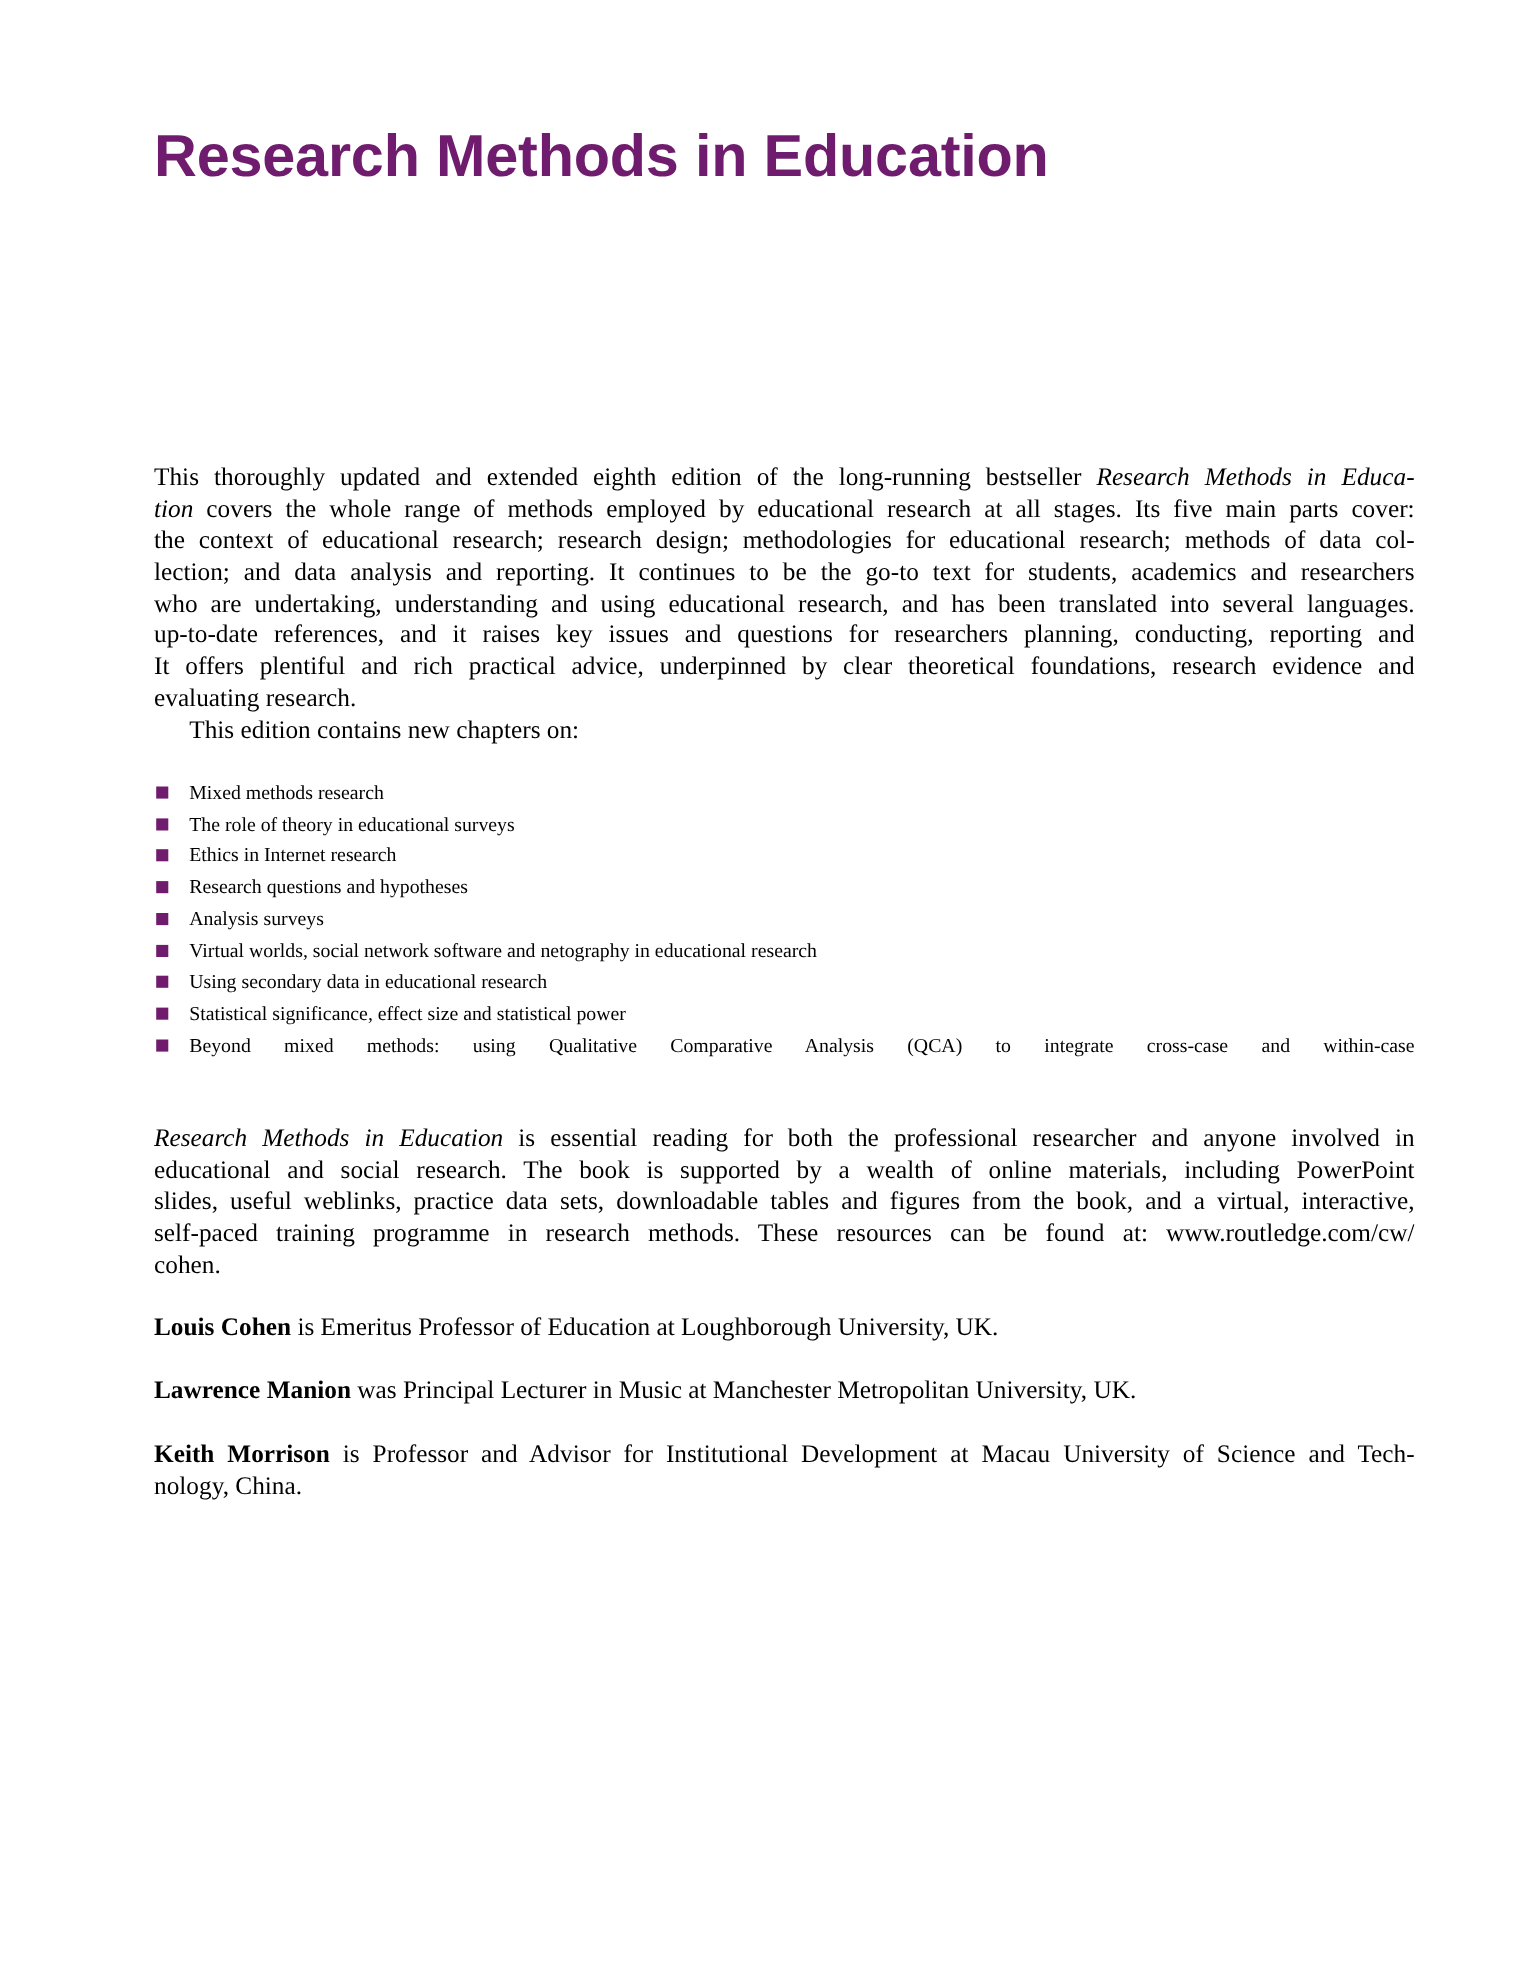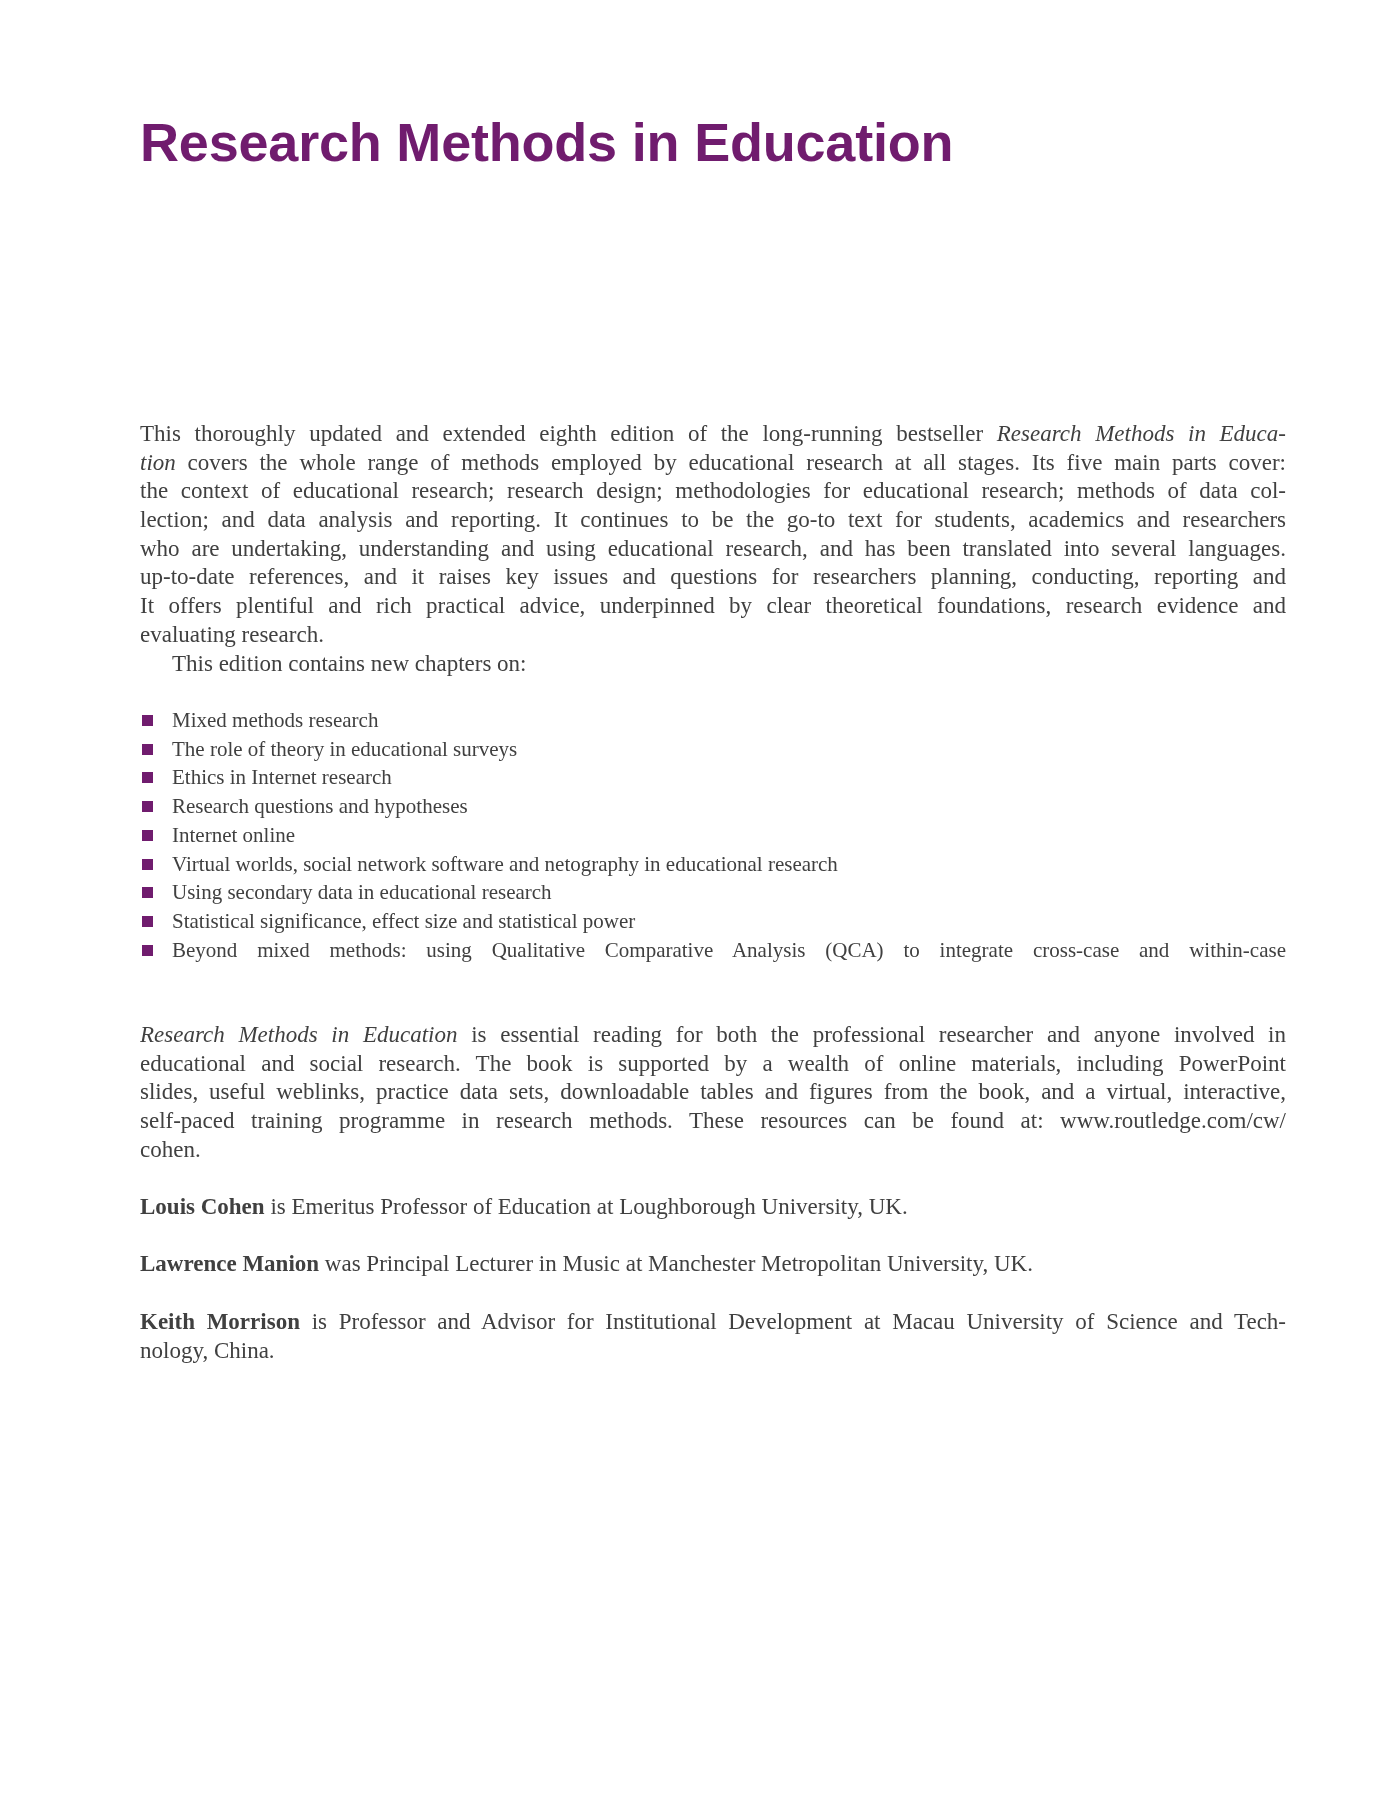--- a/index.html
+++ b/index.html
@@ -4,28 +4,28 @@
   <style>
     html, body { margin: 0; padding: 0; background: #ffffff; }
     body { width: 1376px; height: 1800px; position: relative; overflow: hidden; }
     .page { position: absolute; left: 0; top: 0; width: 1124px; height: 1800px; background: #fff; }
     .title {
       position: absolute; left: 140px; top: 112px;
       font-family: "Liberation Sans", sans-serif; font-weight: bold;
       font-size: 54px; line-height: 60px; color: #701c6e; margin: 0;
       letter-spacing: -0.2px; white-space: nowrap;
     }
-    .serif { font-family: "Liberation Serif", serif; color: #404040; }
+    .serif { font-family: "Liberation Serif", serif; color: #000000; }
     .block { position: absolute; left: 140px; width: 1146px; font-size: 23px; line-height: 28.7px; }
     .line { display: block; height: 28.7px; white-space: nowrap; }
     .just { text-align: justify; text-align-last: justify; white-space: normal; overflow: hidden; }
     .indent { padding-left: 32px; }
     em { font-style: italic; }
     b { font-weight: bold; }
-    .bullets { position: absolute; left: 140px; width: 1146px; top: 706px; font-size: 21px; line-height: 28.7px; margin: 0; padding: 0; list-style: none; }
+    .bullets { position: absolute; left: 140px; width: 1146px; top: 706px; font-size: 18px; line-height: 28.7px; margin: 0; padding: 0; list-style: none; }
     .bullets li { position: relative; padding-left: 32px; min-height: 28.7px; }
     .bullets li .sq {
       position: absolute; left: 2px; top: 9px; width: 11px; height: 11px; background: #701c6e;
     }
     .bullets li .txt { display: block; }
   </style>
 </head>
 <body>
 
 <div class="page">
@@ -56,21 +56,21 @@
     <li>
         <span class="sq"></span>
         <span class="txt">Ethics in Internet research</span>
       </li>
     <li>
         <span class="sq"></span>
         <span class="txt">Research questions and hypotheses</span>
       </li>
     <li>
         <span class="sq"></span>
-        <span class="txt">Internet online</span>
+        <span class="txt">Analysis surveys</span>
       </li>
     <li>
         <span class="sq"></span>
         <span class="txt">Virtual worlds, social network software and netography in educational research</span>
       </li>
     <li>
         <span class="sq"></span>
         <span class="txt">Using secondary data in educational research</span>
       </li>
     <li>

